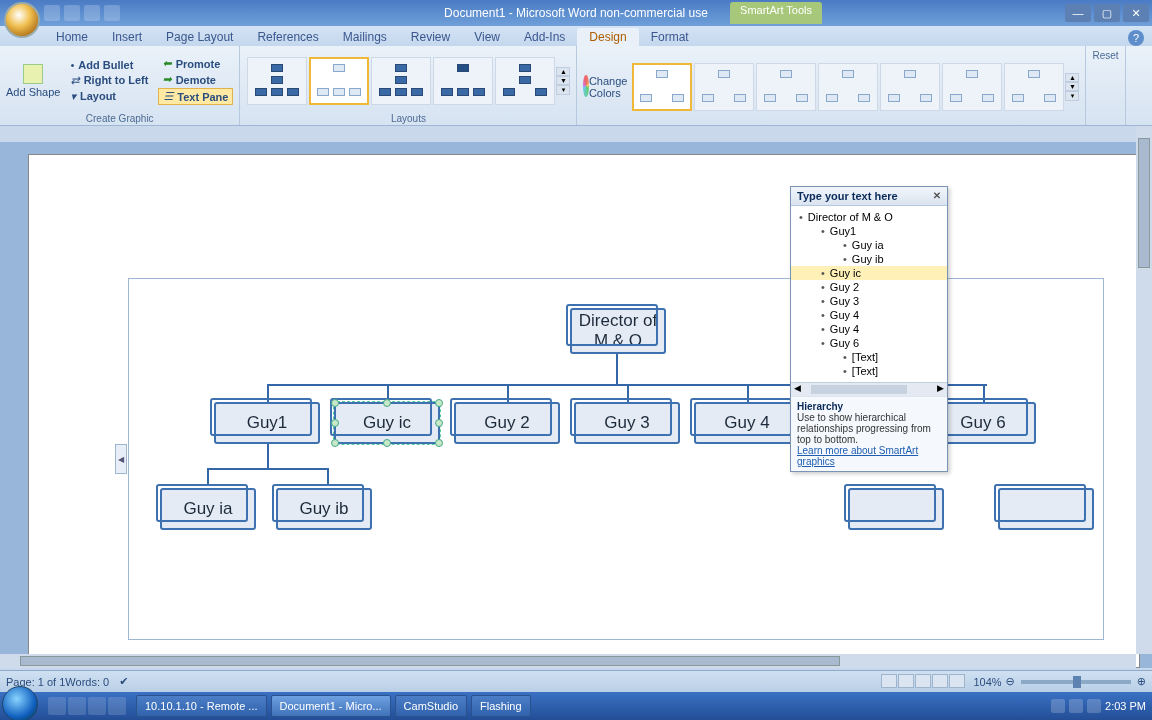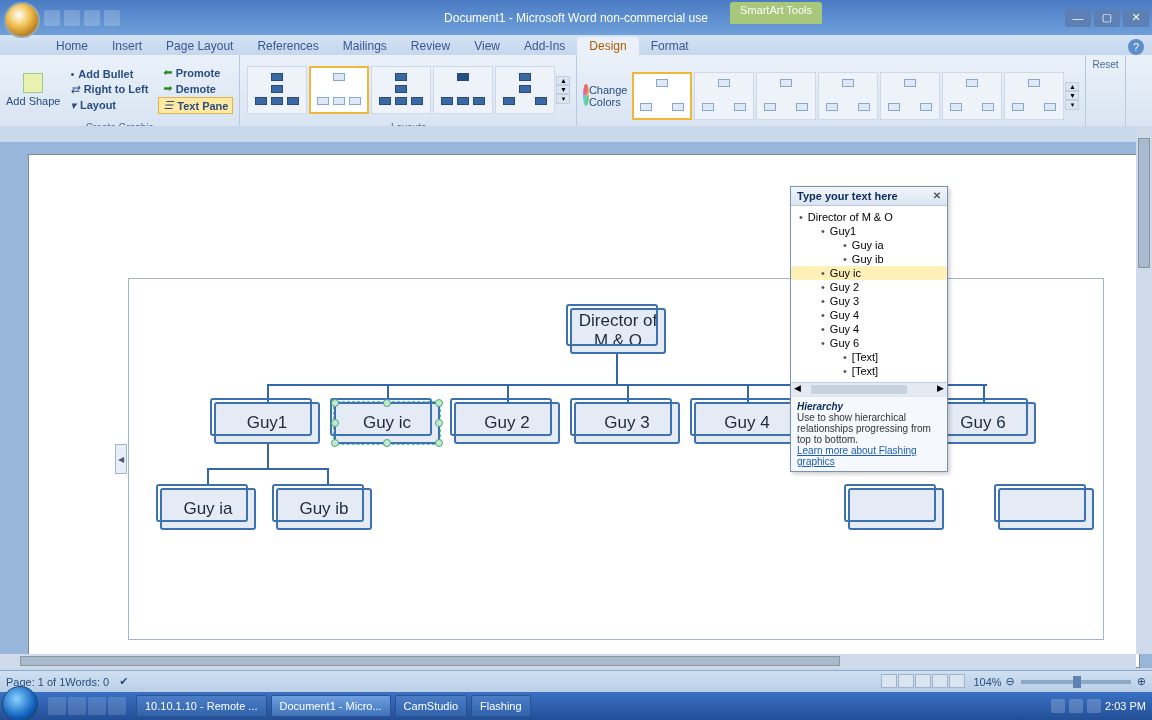--- a/index.html
+++ b/index.html
@@ -1,19 +1,19 @@
 <!DOCTYPE html>
 <html><head>
 <meta charset="utf-8">
 <style>
 * { box-sizing: border-box; margin: 0; padding: 0; font-family: "Segoe UI", Tahoma, sans-serif; }
 body { width: 1152px; height: 720px; overflow: hidden; background: #c7d8ed; position: relative; }
 
 
-.titlebar { height: 35px; background: linear-gradient(#4a7bc4, #6fa0da); display: flex; align-items: center; color: #fff; font-size: 12px; position: relative; }
+.titlebar { height: 26px; background: linear-gradient(#4a7bc4, #6fa0da); display: flex; align-items: center; color: #fff; font-size: 12px; position: relative; }
 .office-btn { width: 36px; height: 36px; border-radius: 50%; background: radial-gradient(circle at 40% 35%, #fff, #f0c050 40%, #b07018 80%); position: absolute; top: 2px; left: 4px; border: 2px solid #9aa; z-index: 10; }
 .qat { margin-left: 44px; display: flex; gap: 4px; align-items: center; }
 .qat span { width: 16px; height: 16px; display: inline-block; background: rgba(255,255,255,.2); border-radius: 2px; }
 .title-text { position: absolute; left: 50%; transform: translateX(-50%); }
 .contextual-bg { position: absolute; right: 330px; background: #a7c77a; height: 22px; top: 2px; padding: 2px 10px; border-radius: 3px 3px 0 0; color: #fff; font-size: 11px; }
 .win-controls { margin-left: auto; display: flex; }
 .win-controls div { width: 26px; height: 18px; margin-right: 3px; background: #5c80b4; display:flex; align-items:center; justify-content:center; color:#fff; font-size:11px; border-radius:2px; }
 
 
 .tabrow { height: 20px; display: flex; align-items: flex-end; padding-left: 44px; background: linear-gradient(#d4e3f5, #c4d7ed); font-size: 12px; }
@@ -77,21 +77,21 @@
 .textpane { position:absolute; top:60px; left:790px; width:158px; background:#fff; border:1px solid #7a93b5; box-shadow:2px 2px 4px rgba(0,0,0,.2); z-index:20;}
 .tp-head { background:linear-gradient(#f2f6fb,#dae4f0); font-size:11px; font-weight:bold; padding:3px 6px; color:#0a2a5a; border-bottom:1px solid #b7c9de; position:relative;}
 .tp-close { position:absolute; right:4px; top:3px; width:12px;height:12px; font-size:10px;color:#555; text-align:center;}
 .tp-body { padding:4px 0; font-size:11px; max-height:290px; overflow:hidden;}
 .tp-item { padding:1px 6px; display:flex; align-items:center; gap:5px; }
 .tp-item.sel { background:#fff0b8; }
 .tp-item .dash { color:#555; }
 .tp-hscroll { height:14px;background:#e5eaf2;border-top:1px solid #c1cee0; position:relative;}
 .tp-hscroll .th{position:absolute;left:20px;right:40px;top:2px;bottom:2px;background:#c7d2e0;}
 .tp-foot { background:#f5f8fc; border-top:1px solid #dce5f0; padding:4px 6px; font-size:10px; color:#333;}
-.tp-foot b{color:#0a2a5a;font-style:italic;}
+.tp-foot b{color:#0a2a5a;}
 .tp-foot a{color:#1f5db1;text-decoration:underline;}
 
 
 .statusbar { position:absolute; bottom:28px; left:0;right:0; height:22px; background:linear-gradient(#cfe0f2,#b9cfe6); display:flex; align-items:center; font-size:11px; color:#2a4d7f; padding:0 6px; border-top:1px solid #8ca9c8;}
 .statusbar .sp{flex:1;}
 .zoom-slider{width:110px;height:4px;background:#8ca9c8;margin:0 6px;position:relative;}
 .zoom-slider .kn{position:absolute;left:52px;top:-4px;width:8px;height:12px;background:#5e82b1;}
 .view-btns span{display:inline-block;width:16px;height:14px;background:#dbe5f1;border:1px solid #9fb5ce;margin-left:1px;}
 
 
@@ -444,21 +444,21 @@
         </div>
       </div>
     <div class="tp-hscroll">
       <span style="position:absolute;left:3px;top:0;font-size:9px;">◀</span>
       <div class="th"></div>
       <span style="position:absolute;right:3px;top:0;font-size:9px;">▶</span>
     </div>
     <div class="tp-foot">
       <b>Hierarchy</b><br>
       <span>Use to show hierarchical relationships progressing from top to bottom.</span><br>
-      <a>Learn more about Flashing graphics</a>
+      <a>Learn more about SmartArt graphics</a>
     </div>
   </div>
 </div>
 
 <div class="statusbar">
   <span>Page: 1 of 1</span>
   <span style="margin-left:0;">Words: 0</span>
   <span style="margin-left:10px;">✔</span>
   <div class="sp"></div>
   <div class="view-btns"><span></span><span></span><span></span><span></span><span></span></div>

